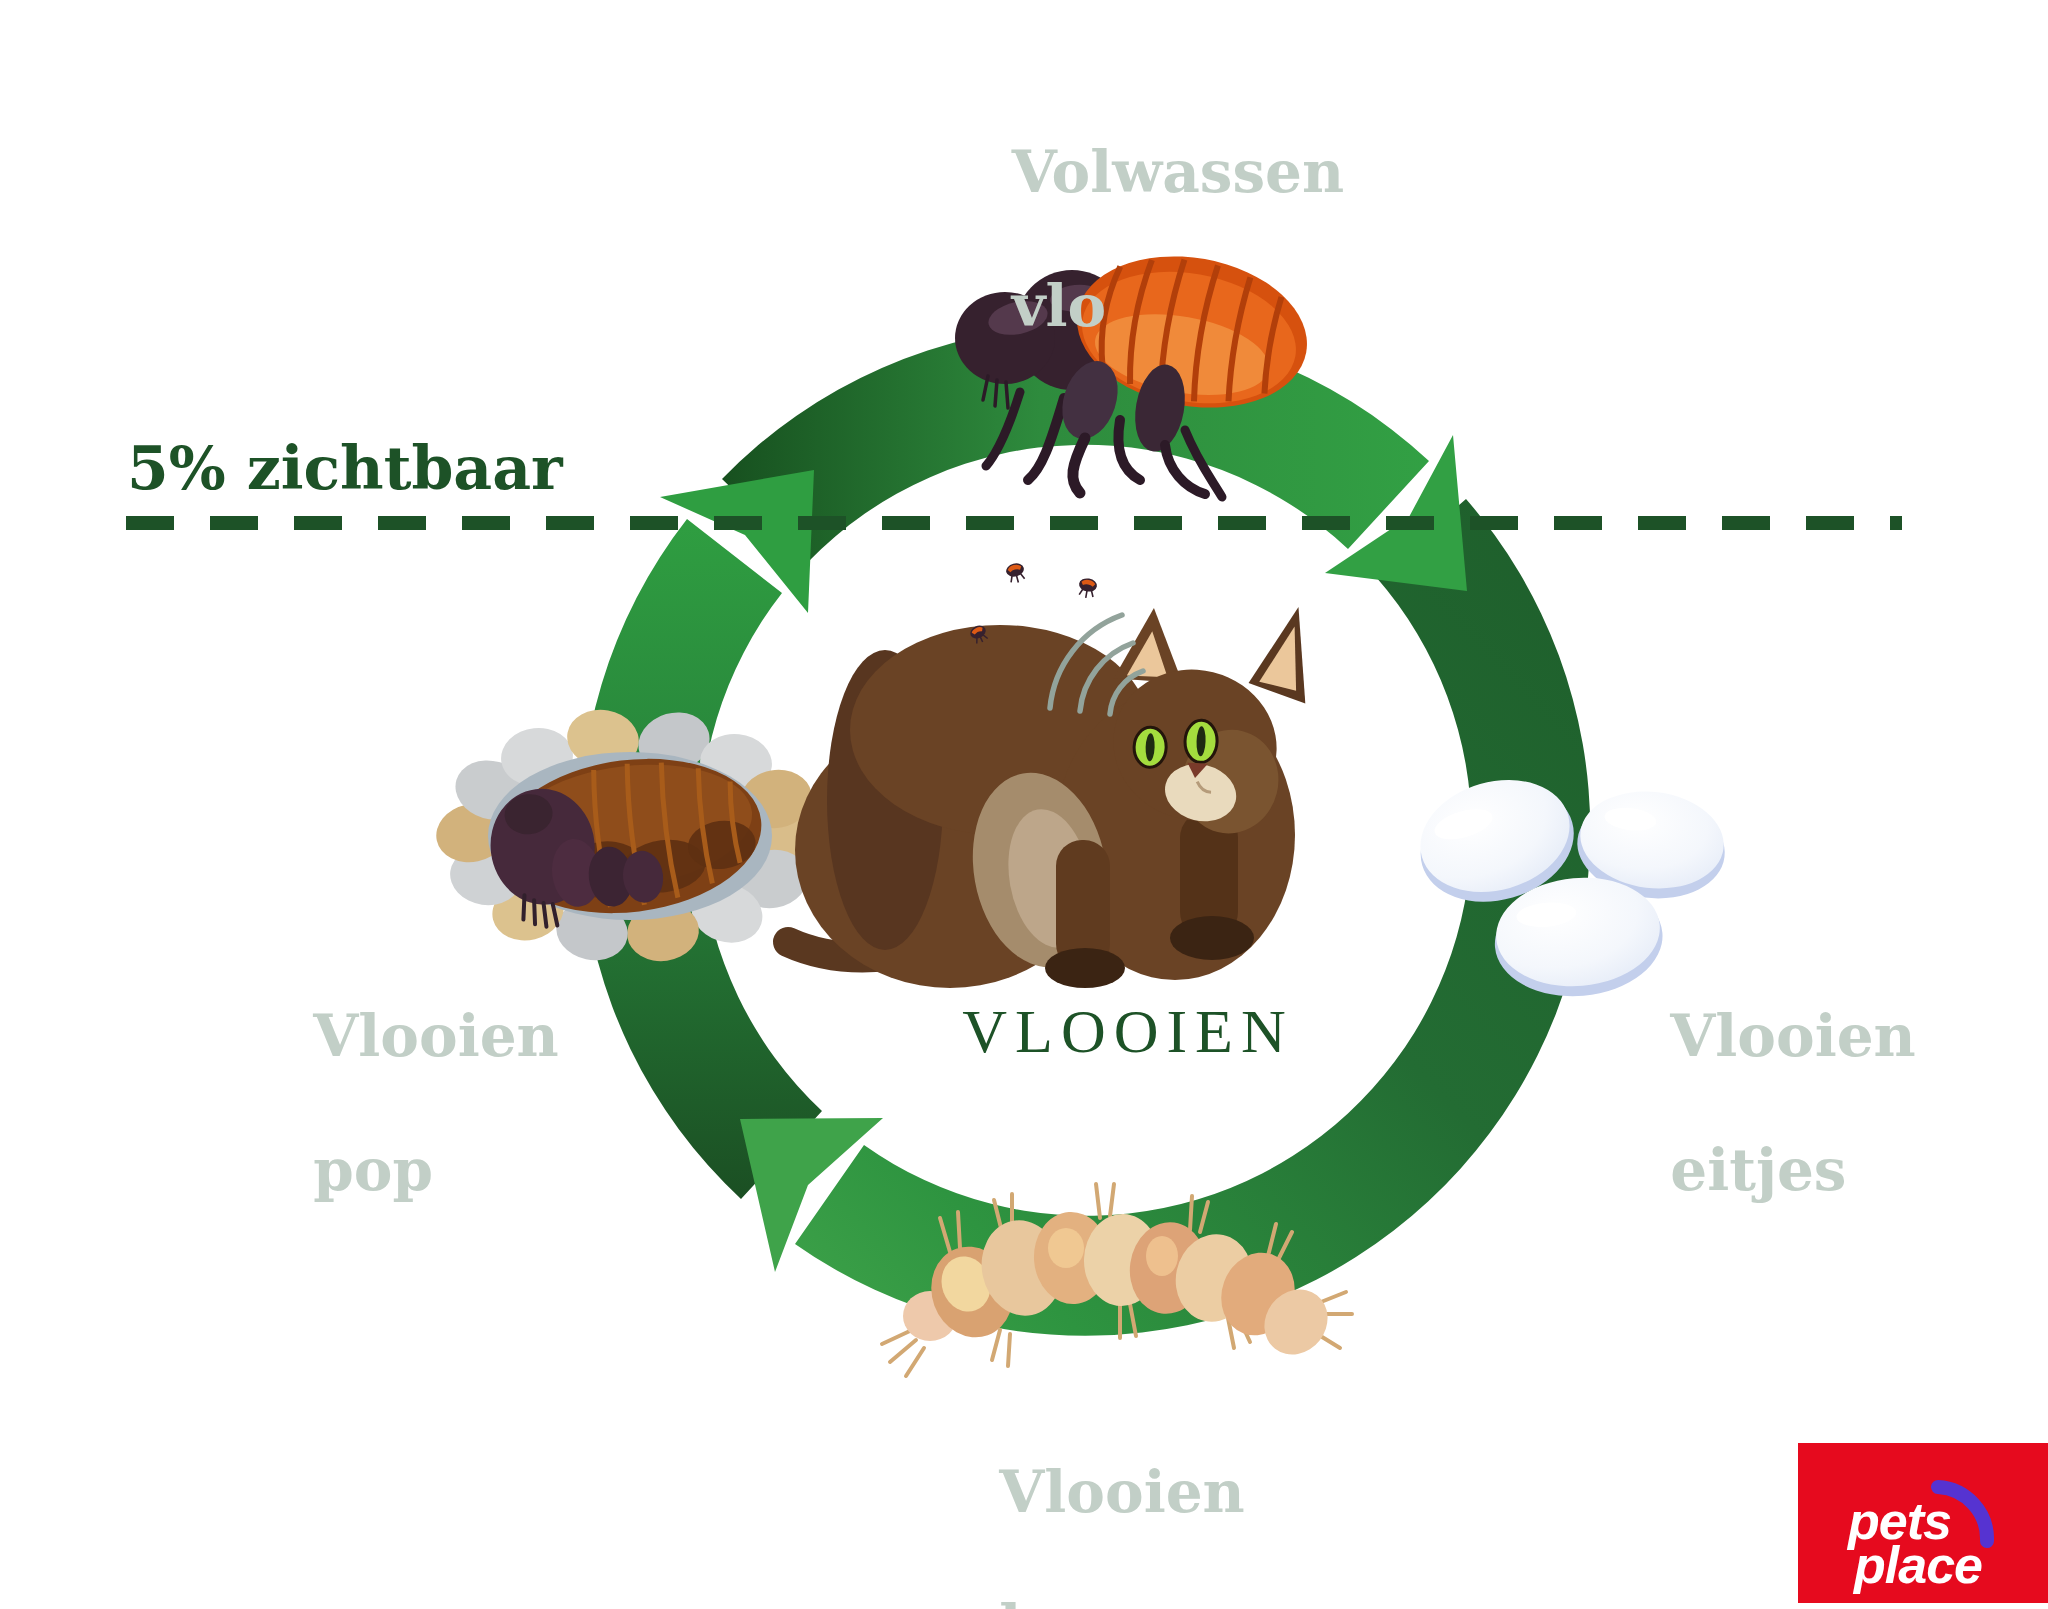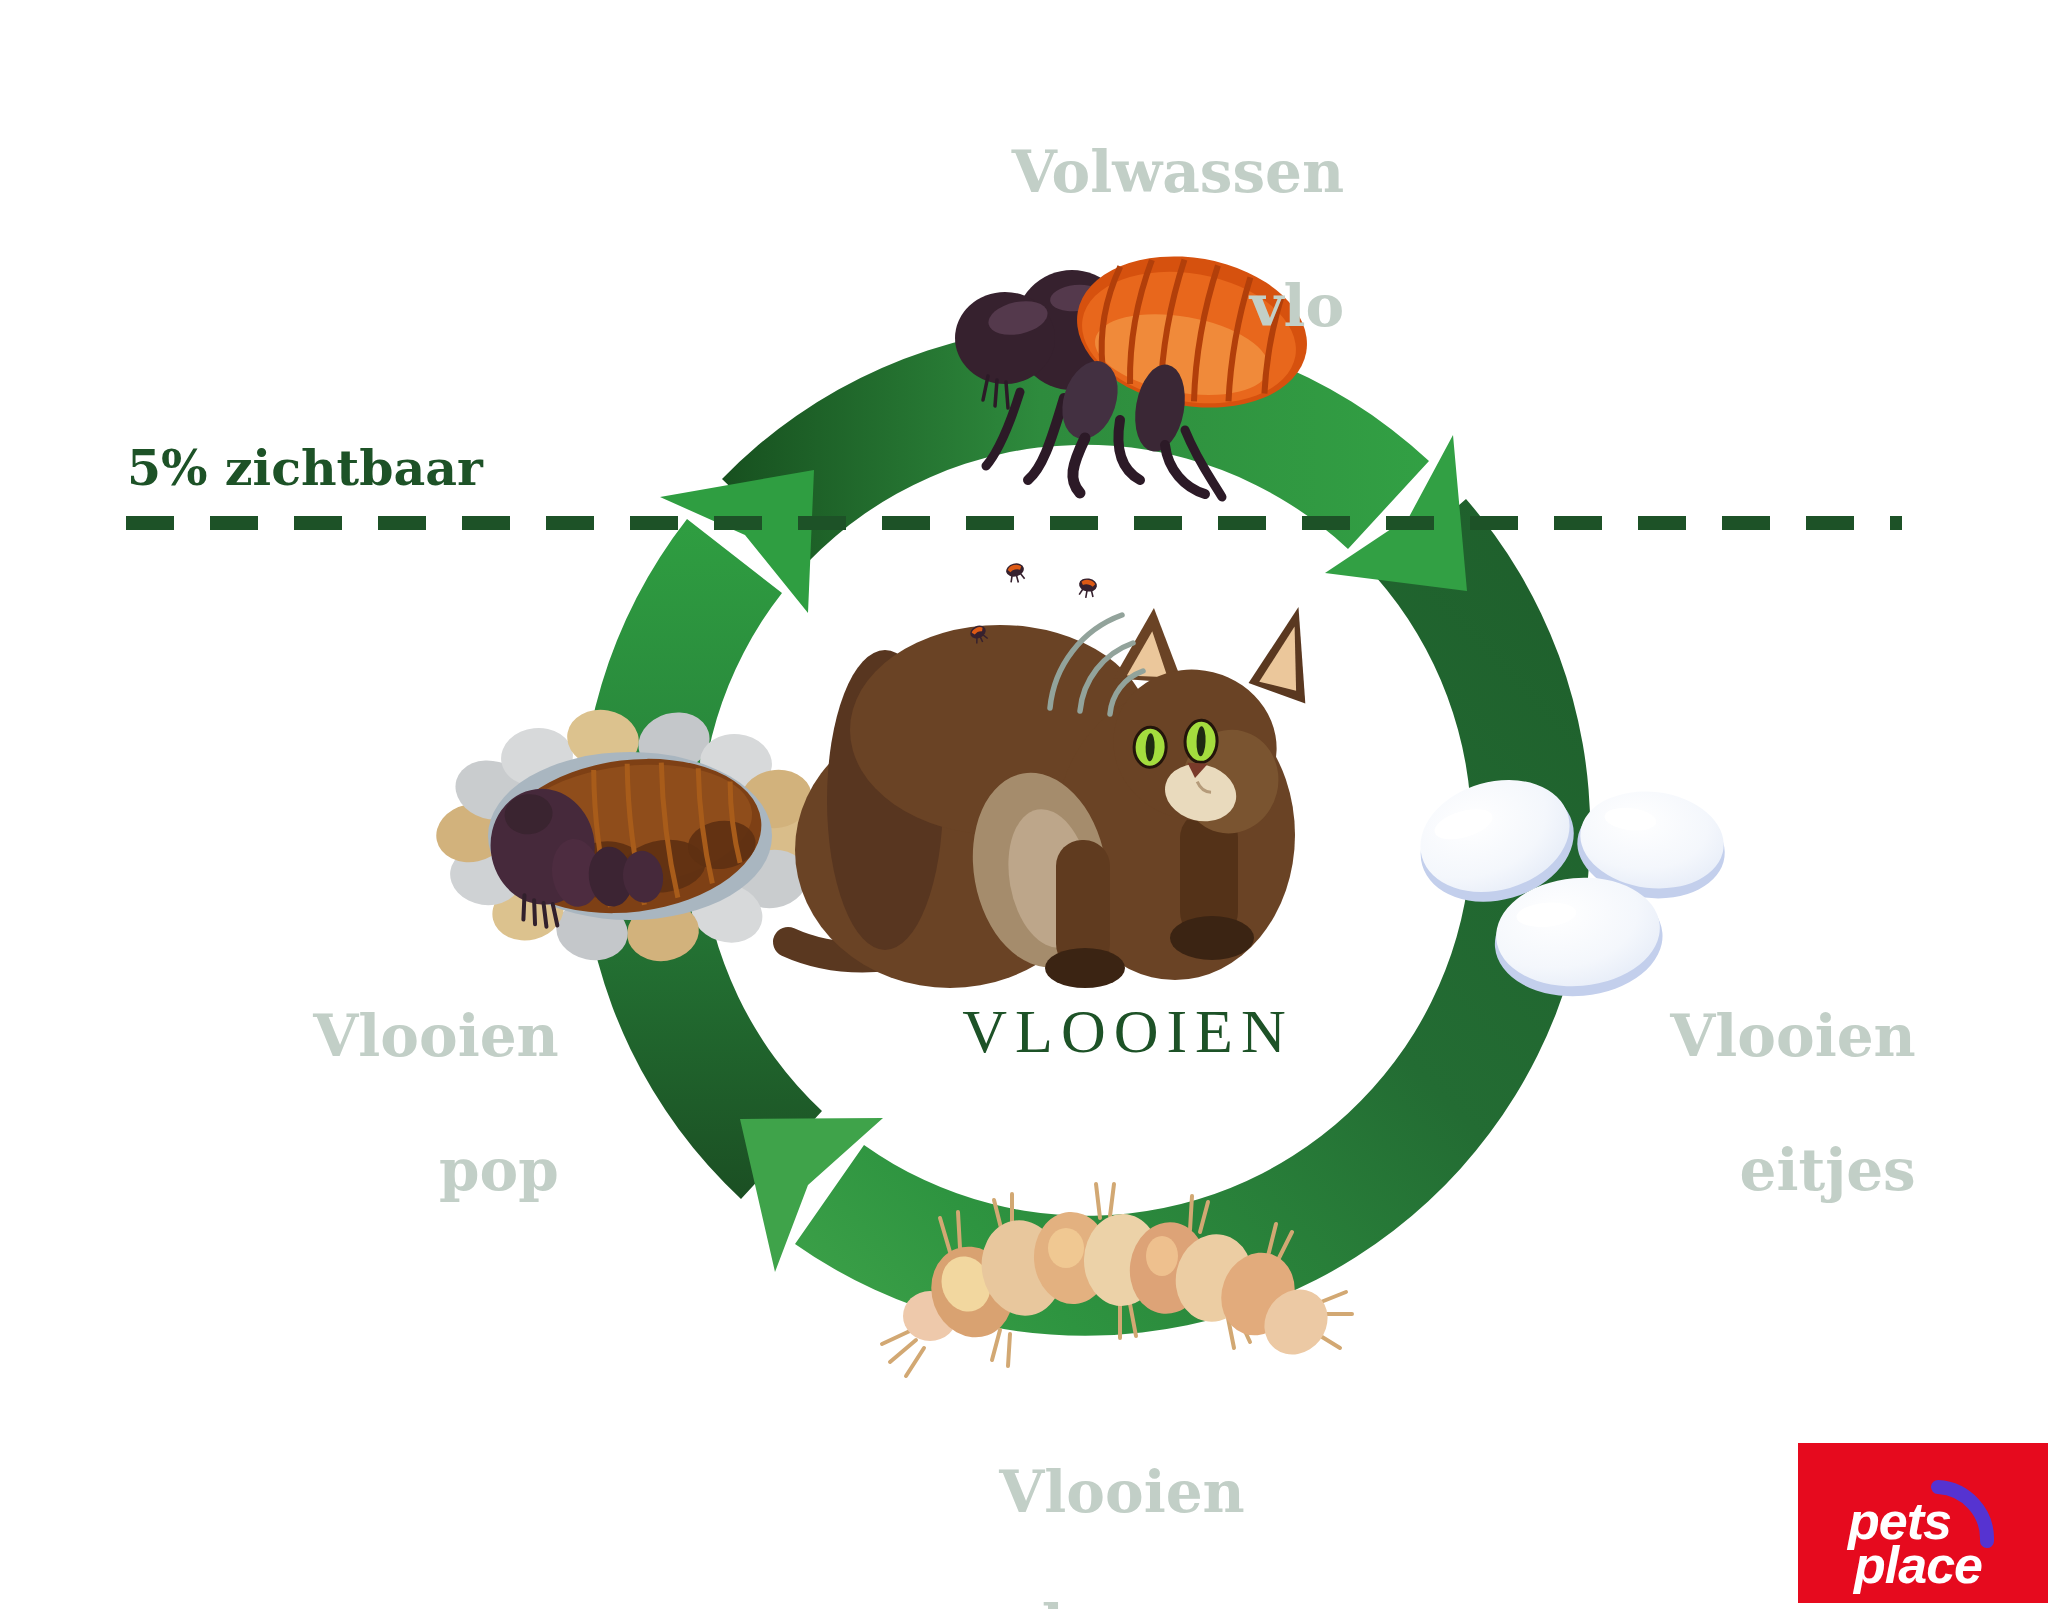--- a/index.html
+++ b/index.html
@@ -3,27 +3,27 @@
 <meta charset="utf-8">
 <style>
   html,body{margin:0;padding:0;background:#fff;}
   .stage{
     position:relative;width:2048px;height:1609px;background:#ffffff;
     overflow:hidden;font-family:"DejaVu Serif", serif;
   }
   .art{position:absolute;left:0;top:0;width:2048px;height:1609px;}
   .txt{position:absolute;white-space:pre-line;}
   .vis-note{
-    left:127px;color:#1d5227;font-weight:bold;font-size:49px;line-height:56px;
+    left:127px;color:#1d5227;font-weight:bold;font-size:60px;line-height:56px;
     font-family:"DejaVu Serif", serif;
   }
   .vis-top{top:440px;}
   .vis-bottom{top:538px;}
   .stage-label{
-    color:#c2cfc7;font-weight:bold;font-size:58px;line-height:67px;text-align:right;
+    color:#c2cfc7;font-weight:bold;font-size:58px;line-height:67px;text-align:left;
     transform:translateX(-50%);font-family:"DejaVu Serif", serif;
   }
   .lbl-top{left:1178px;top:72px;}
   .lbl-right{left:1793px;top:936px;}
   .lbl-bottom{left:1122px;top:1392px;}
   .lbl-left{left:436px;top:936px;}
   .cycle-title{transform:translateX(-50%);text-align:center;color:#1d5227;}
   .cycle-title-1{
     left:1128px;top:1000px;font-family:"Liberation Serif", serif;font-weight:400;
     font-size:62px;letter-spacing:8px;line-height:62px;

